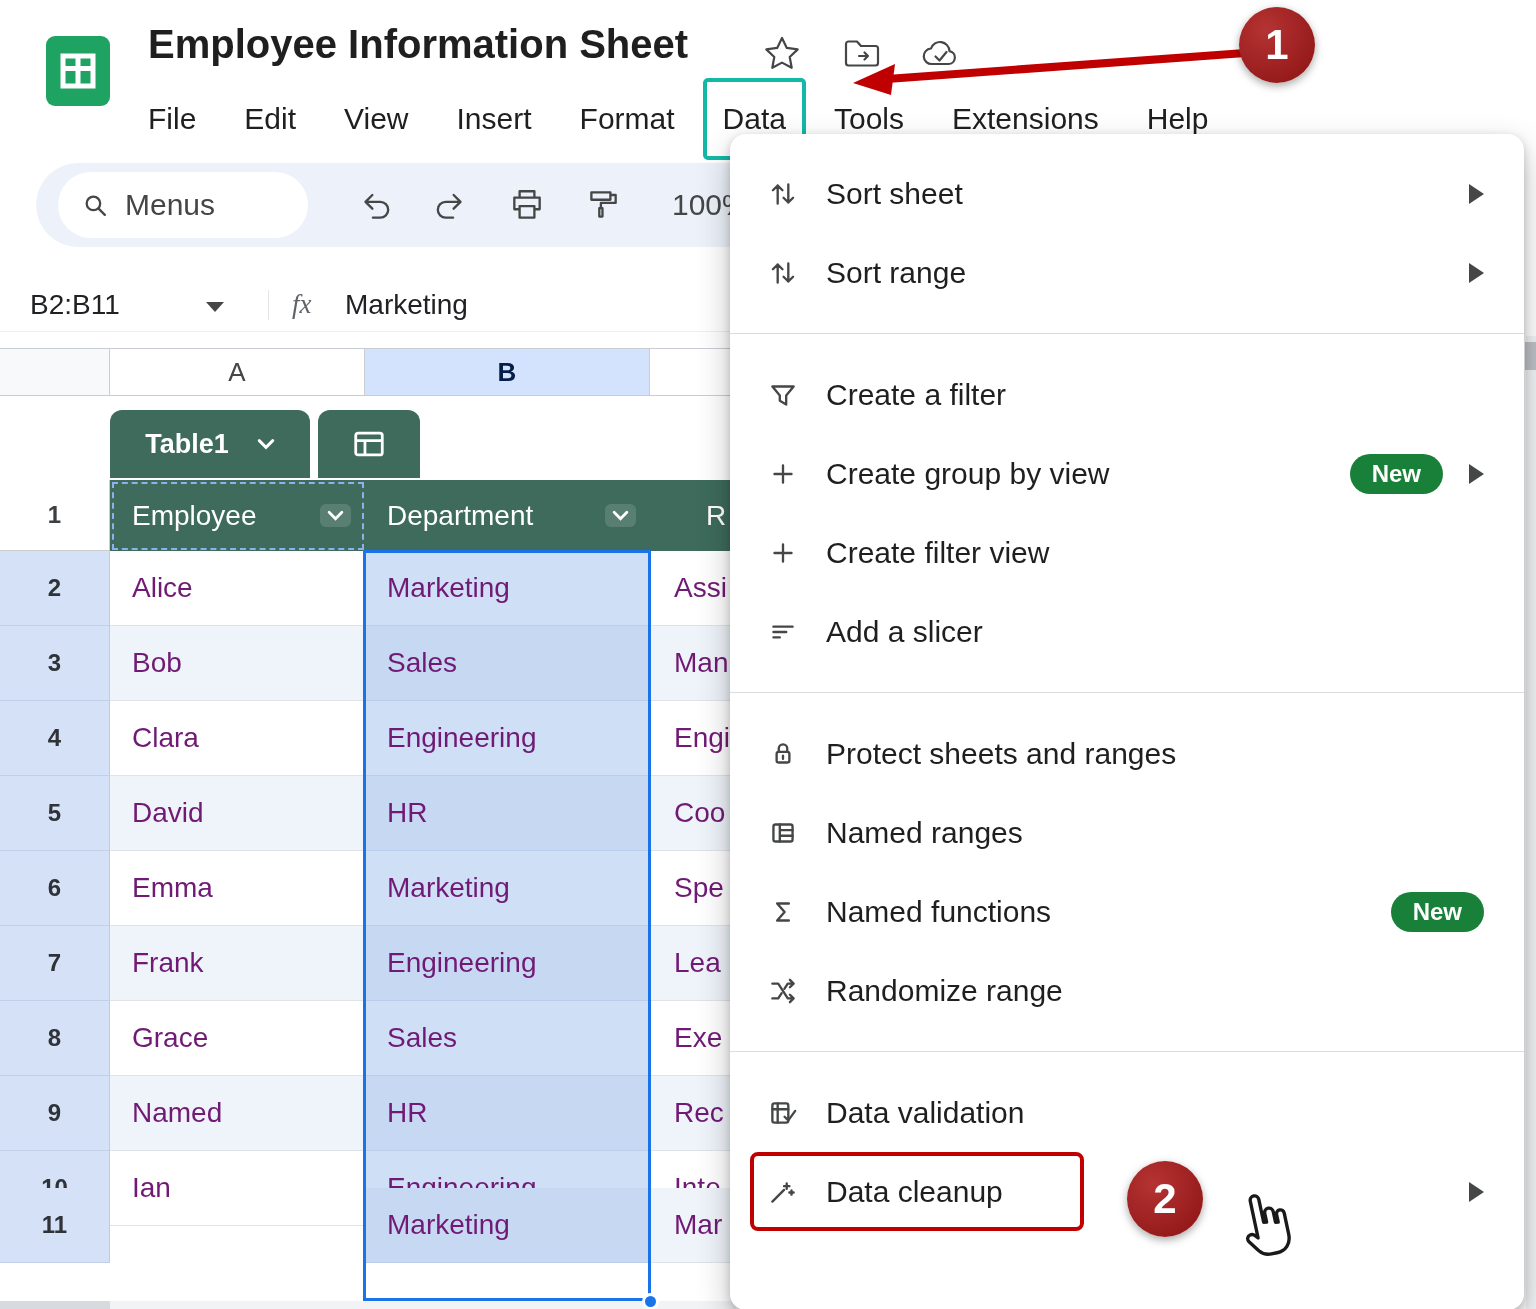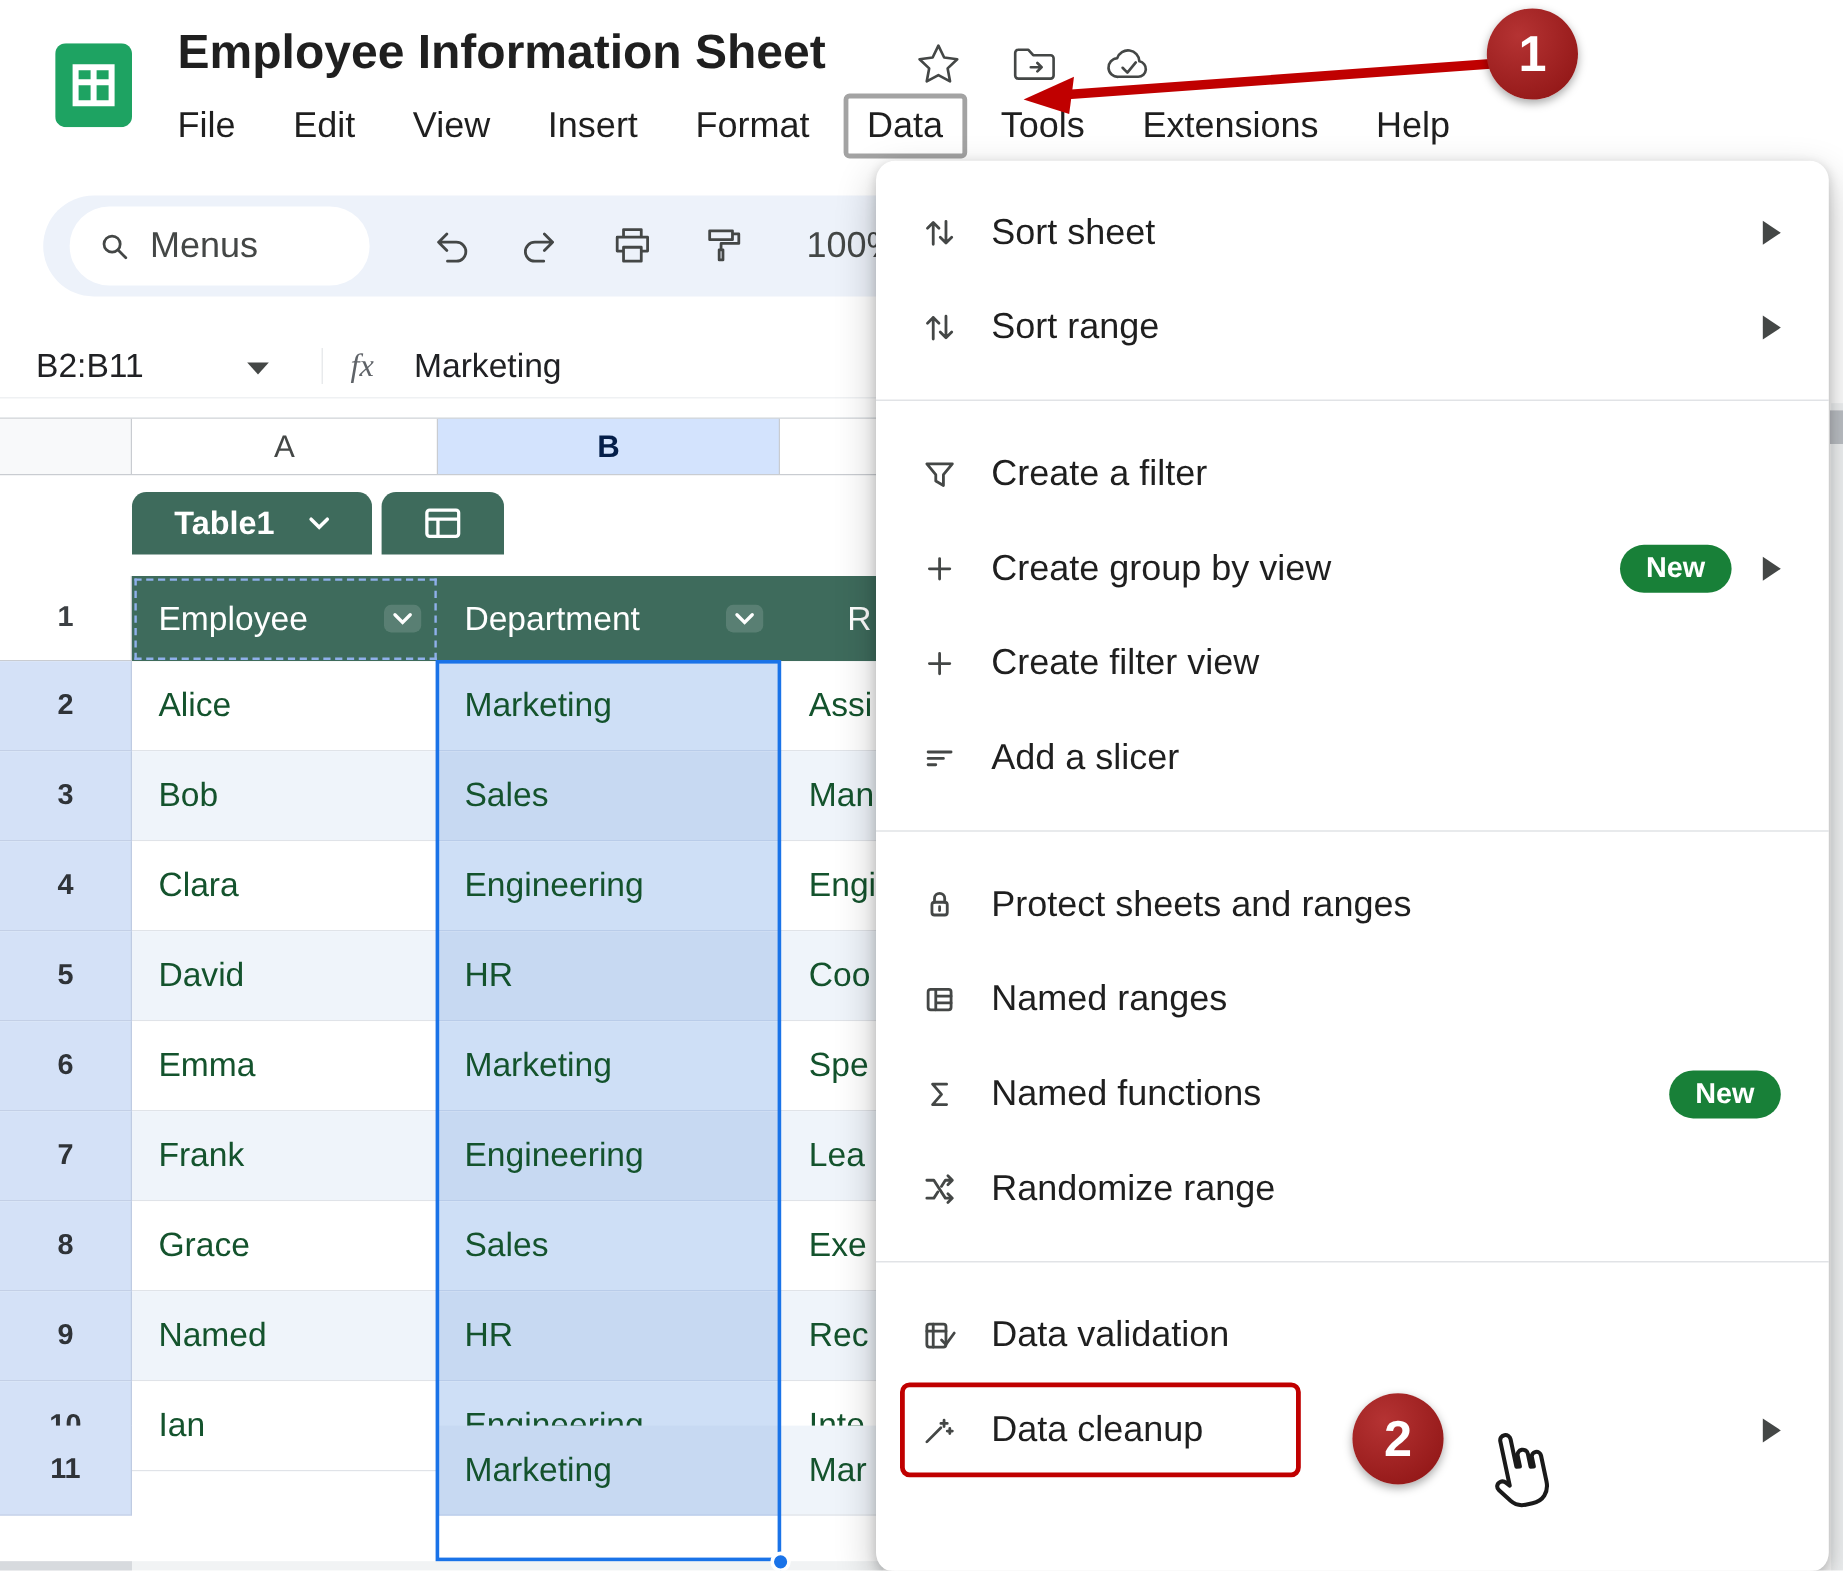--- a/index.html
+++ b/index.html
@@ -9,21 +9,21 @@
   svg{display:block}
   .ic-stroke path,.ic-stroke rect,.ic-stroke circle{fill:none;stroke:#444746;stroke-width:2.2;stroke-linecap:round;stroke-linejoin:round}
 
   
   .logo{position:absolute;left:46px;top:36px;width:64px;height:70px;cursor:pointer}
   .doc-title{position:absolute;left:148px;top:22px;font-size:40px;font-weight:600;color:#1f1f1f;white-space:nowrap}
   .title-icon{position:absolute;top:34px;width:40px;height:40px}
   .ti-star{left:762px}.ti-folder{left:842px}.ti-cloud{left:920px}
   .menubar{position:absolute;left:148px;top:88px;display:flex;gap:48px;font-size:30px;color:#1f1f1f;align-items:center}
   .menubar span{white-space:nowrap;cursor:pointer}
-  .menubar .data-open{border:4px solid #a3a3a3;border-radius:5px;padding:6px 16px;margin:-10px -20px}
+  .menubar .data-open{border:4px solid #14b8a6;border-radius:5px;padding:20px 16px;margin:-10px -20px}
 
   
   .toolbar{position:absolute;left:36px;top:163px;width:760px;height:84px;background:#edf2fa;border-radius:42px 0 0 42px}
   .menus-pill{position:absolute;left:22px;top:9px;width:250px;height:66px;background:#fff;border-radius:33px;
               display:flex;align-items:center;gap:16px;padding:0 24px;font-size:30px;color:#444746;cursor:pointer}
   .tb-icons{position:absolute;left:320px;top:0;height:84px;display:flex;align-items:center;gap:38px}
   .tb-btn{width:38px;height:38px;cursor:pointer}
   .zoom{font-size:30px;color:#444746;margin-left:12px;cursor:pointer;white-space:nowrap}
 
   
@@ -36,40 +36,40 @@
 
   
   .colhead{position:absolute;left:0;top:348px;width:736px;height:48px;border-top:1px solid #c9ccd1;border-bottom:1px solid #c9ccd1;background:#f8f9fa}
   .ch{position:absolute;top:0;height:100%;line-height:46px;text-align:center;font-size:26px;color:#444746;border-right:1px solid #c9ccd1;cursor:pointer}
   .ch-corner{left:0;width:110px;background:#f8f9fa}
   .ch-a{left:110px;width:255px;background:#fff}
   .ch-b{left:365px;width:285px;background:#d3e3fd;color:#041e49;font-weight:700}
   .ch-c{left:650px;width:86px;background:#fff}
 
   
-  .chip{position:absolute;top:410px;height:52px;background:#3e6b5c;border-radius:12px 12px 0 0;color:#fff;
+  .chip{position:absolute;top:410px;height:68px;background:#3e6b5c;border-radius:12px 12px 0 0;color:#fff;
         display:flex;align-items:center;justify-content:center;gap:28px;cursor:pointer}
   .chip-name{left:110px;width:200px;font-size:27px;font-weight:700}
   .chip-menu{left:318px;width:102px}
 
   
   .grid{position:absolute;left:0;top:480px;width:736px;height:829px}
   .hrow{position:absolute;left:0;top:0;width:736px;height:71px}
   .hnum{position:absolute;left:0;top:0;width:110px;height:100%;background:#fff;border-right:1px solid #c9ccd1;border-bottom:1px solid #c9ccd1;
         display:flex;align-items:center;justify-content:center;font-size:24px;font-weight:700;color:#3c4043;cursor:pointer}
   .hcell{position:absolute;top:0;height:100%;background:#3e6b5c;color:#fff;font-size:28px;font-weight:400;
          display:flex;align-items:center;padding-left:22px;cursor:pointer}
   .hc-a{left:110px;width:255px}.hc-b{left:365px;width:285px}.hc-c{left:650px;width:86px;padding-left:56px}
   .hchev{margin-left:auto;margin-right:14px;background:rgba(255,255,255,.14);border-radius:6px;padding:6px 7px;cursor:pointer}
   .dashed-box{position:absolute;left:112px;top:482px;width:252px;height:68px;border:2px dashed #8fb0ea;pointer-events:none;z-index:5}
 
   .grow{position:absolute;left:0;width:736px;height:75px}
   .rnum{position:absolute;left:0;top:0;width:110px;height:100%;background:#d4e1f7;border-right:1px solid #bfcbe2;border-bottom:1px solid #c3cfe6;
         display:flex;align-items:center;justify-content:center;font-size:24px;font-weight:700;color:#2f3338;cursor:pointer}
-  .cell{position:absolute;top:0;height:100%;display:flex;align-items:center;padding-left:22px;font-size:28px;color:#14532d;
+  .cell{position:absolute;top:0;height:100%;display:flex;align-items:center;padding-left:22px;font-size:28px;color:#701a75;
         border-bottom:1px solid #e0e3e8;overflow:hidden;white-space:nowrap;cursor:cell}
   .ca{left:110px;width:255px;background:#fff}
   .cb{left:365px;width:285px;background:#cedff6;border-bottom:1px solid #b9cce9}
   .cc{left:650px;width:86px;background:#fff;padding-left:24px}
   .band .ca,.band .cc{background:#eff4fa}
   .band .cb{background:#c7d9f2}
   .sel-border{position:absolute;left:363px;top:550px;width:288px;height:751px;border:3px solid #1a73e8;pointer-events:none;z-index:6}
   .fill-handle{position:absolute;left:642px;top:1293px;width:17px;height:17px;border-radius:50%;background:#1a73e8;border:3px solid #fff;z-index:7;cursor:crosshair}
   .bottom-strip{position:absolute;left:0;top:1301px;width:736px;height:8px;background:#f1f3f4}
   .bottom-corner{position:absolute;left:0;top:1301px;width:110px;height:8px;background:#d7dade}

